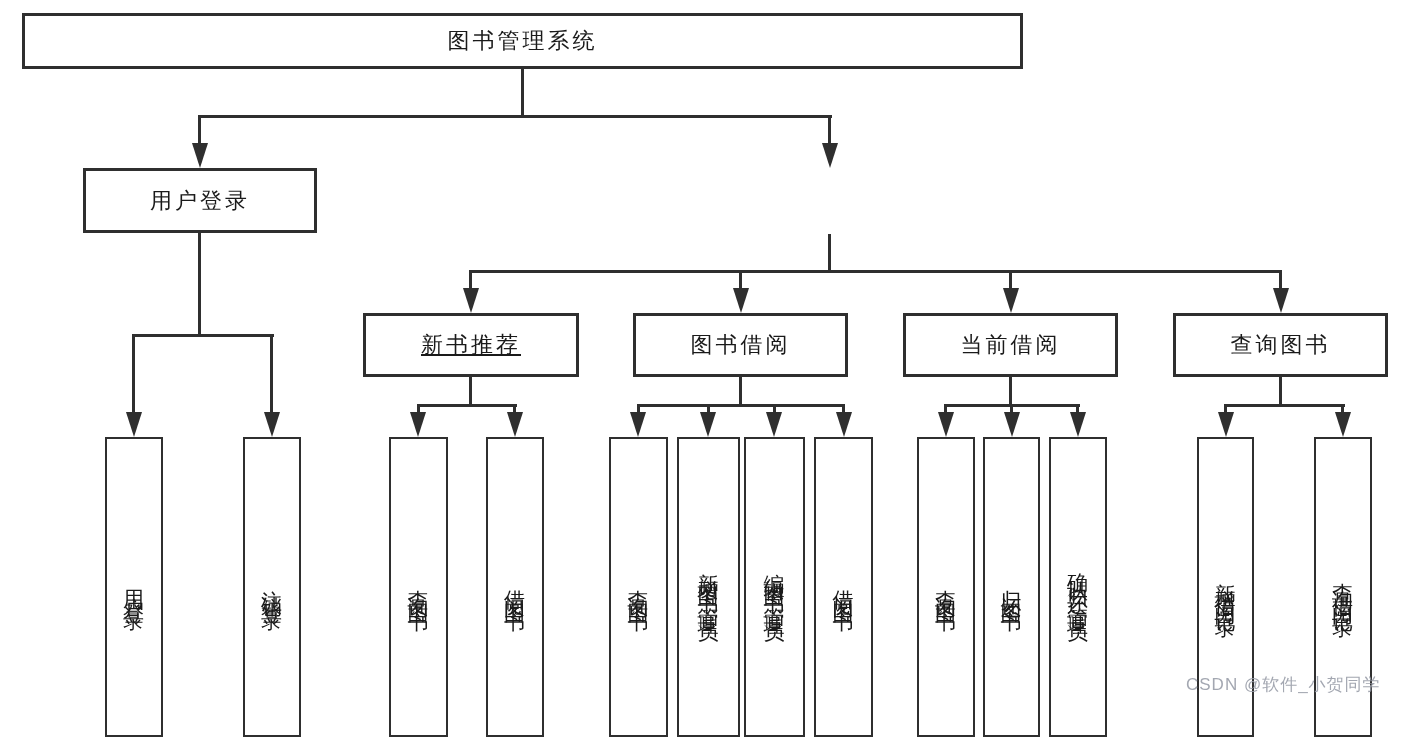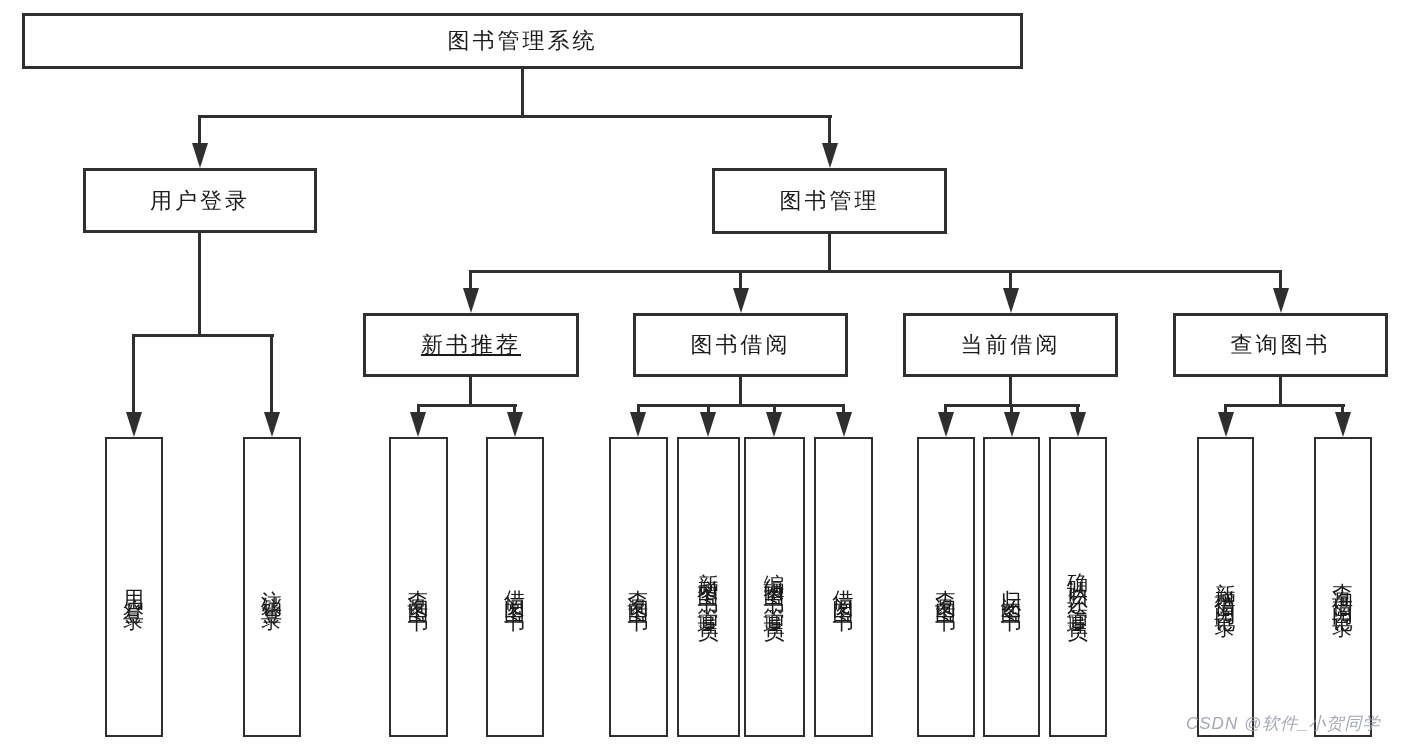--- a/index.html
+++ b/index.html
@@ -6,44 +6,41 @@
   .canvas{position:relative;width:1405px;height:747px;background:#ffffff;overflow:hidden;
           font-family:"Liberation Sans","DejaVu Sans",sans-serif;}
   .node{position:absolute;box-sizing:border-box;background:#ffffff;border:3px solid #2f2f2f;
         display:flex;align-items:center;justify-content:center;color:#1a1a1a;z-index:2;}
   .hn{font-size:22px;letter-spacing:3px;font-weight:400;}
   .vn{border-width:2px;font-size:21px;}
   .vn span{writing-mode:vertical-rl;text-orientation:mixed;letter-spacing:7px;line-height:1;}
   .ln{position:absolute;background:#2f2f2f;z-index:1;}
   .ah{position:absolute;width:0;height:0;border-left:8px solid transparent;
       border-right:8px solid transparent;border-top:25px solid #2f2f2f;z-index:1;}
-  .wm{position:absolute;left:1186px;top:712px;font-size:17px;letter-spacing:1px;
-      color:rgba(150,155,166,0.88);z-index:5;white-space:nowrap;font-style:italic;}
+  .wm{position:absolute;left:1186px;top:673px;font-size:17px;letter-spacing:1px;
+      color:rgba(150,155,166,0.88);z-index:5;white-space:nowrap;}
 </style>
 </head>
 <body>
 
 <div class="canvas">
 
   <div class="node hn" style="left:22px;top:13px;width:1001px;height:56px;">
     <span>图书管理系统</span>
   </div>
 
   <div class="ln" style="left:521px;top:69px;width:3px;height:49px;"></div>
   <div class="ln" style="left:198px;top:115px;width:634px;height:3px;"></div>
   <div class="ln" style="left:198px;top:117px;width:3px;height:32px;"></div>
   <div class="ln" style="left:828px;top:117px;width:3px;height:32px;"></div>
   <div class="ah" style="left:192px;top:143px;"></div>
   <div class="ah" style="left:822px;top:143px;"></div>
 
   <div class="node hn" style="left:83px;top:168px;width:234px;height:65px;">
     <span>用户登录</span>
-  </div>
-  <div class="node hn" style="left:712px;top:168px;width:235px;height:66px;">
-    <span>图书管理</span>
   </div>
 
   <div class="ln" style="left:198px;top:233px;width:3px;height:104px;"></div>
   <div class="ln" style="left:132px;top:334px;width:142px;height:3px;"></div>
   <div class="ln" style="left:132px;top:336px;width:3px;height:80px;"></div>
   <div class="ln" style="left:270px;top:336px;width:3px;height:80px;"></div>
   <div class="ah" style="left:126px;top:412px;"></div>
   <div class="ah" style="left:264px;top:412px;"></div>
 
   <div class="ln" style="left:828px;top:234px;width:3px;height:39px;"></div>

